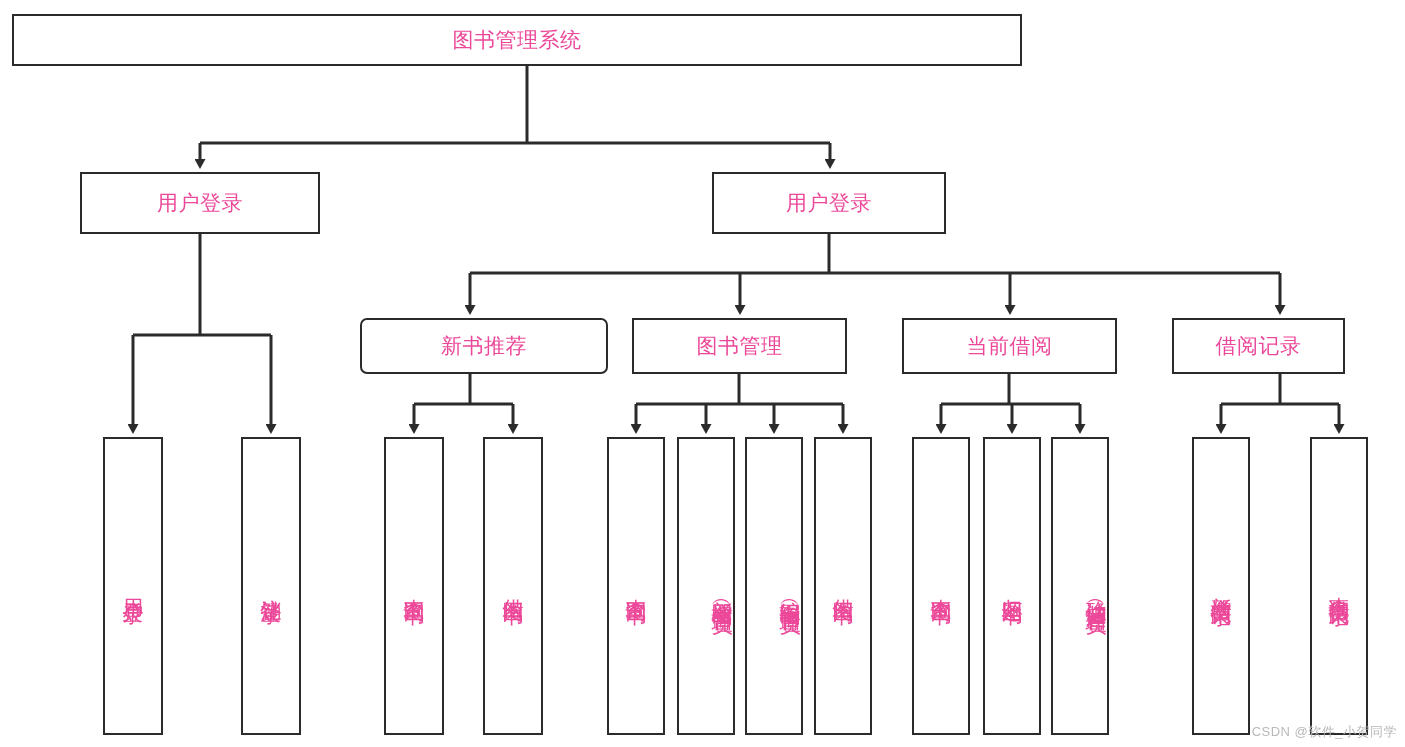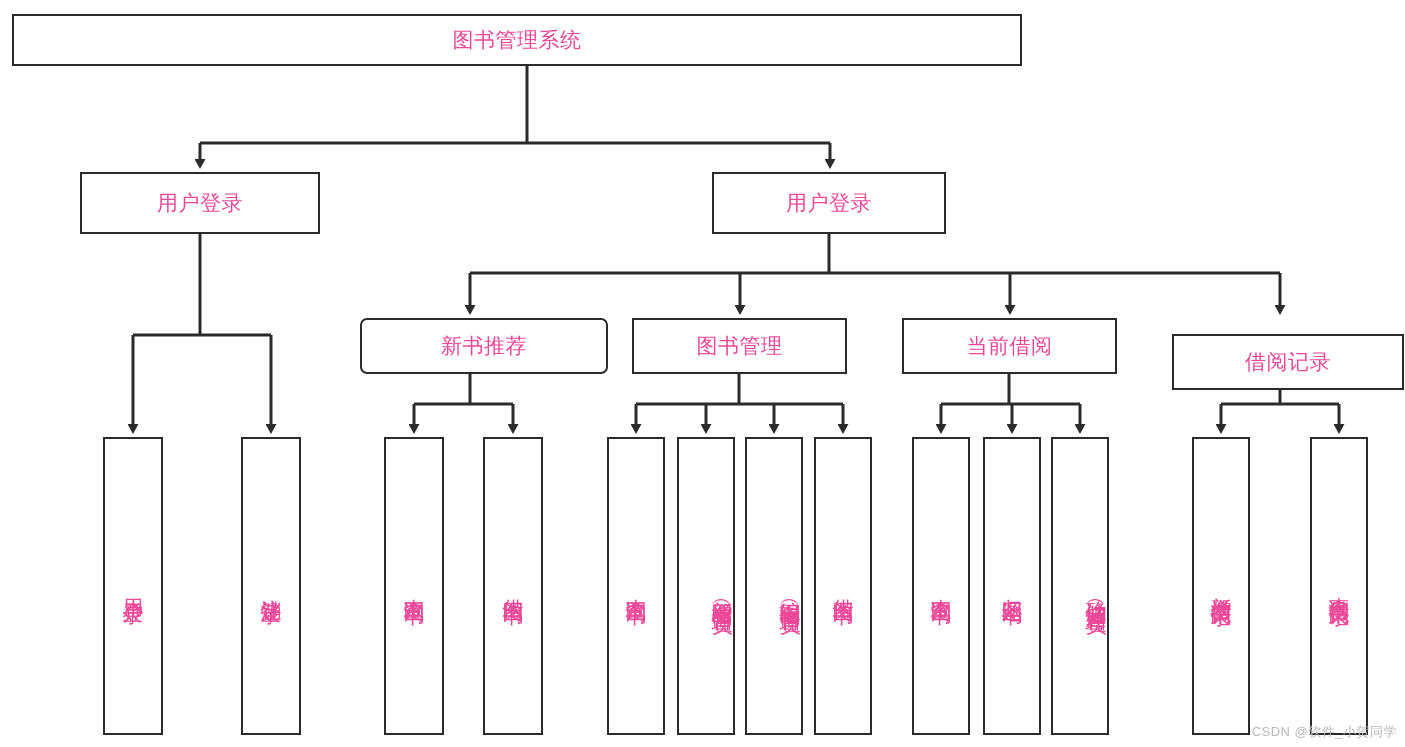--- a/index.html
+++ b/index.html
@@ -135,21 +135,21 @@
       </div>
       <div class="node horiz" style="left: 360px; top: 318px; width: 248px; height: 56px; border-radius: 7px;">
         <span class="node-label">新书推荐</span>
       </div>
       <div class="node horiz" style="left: 632px; top: 318px; width: 215px; height: 56px;">
         <span class="node-label">图书管理</span>
       </div>
       <div class="node horiz" style="left: 902px; top: 318px; width: 215px; height: 56px;">
         <span class="node-label">当前借阅</span>
       </div>
-      <div class="node horiz" style="left: 1172px; top: 334px; width: 232px; height: 56px;">
+      <div class="node horiz" style="left: 1172px; top: 318px; width: 173px; height: 56px;">
         <span class="node-label">借阅记录</span>
       </div>
       <div class="node vert centered" style="left: 103px; top: 437px; width: 60px; height: 298px;">
         <span class="node-label">用户登录</span>
       </div>
       <div class="node vert centered" style="left: 241px; top: 437px; width: 60px; height: 298px;">
         <span class="node-label">注销登录</span>
       </div>
       <div class="node vert centered" style="left: 384px; top: 437px; width: 60px; height: 298px;">
         <span class="node-label">查询图书</span>

